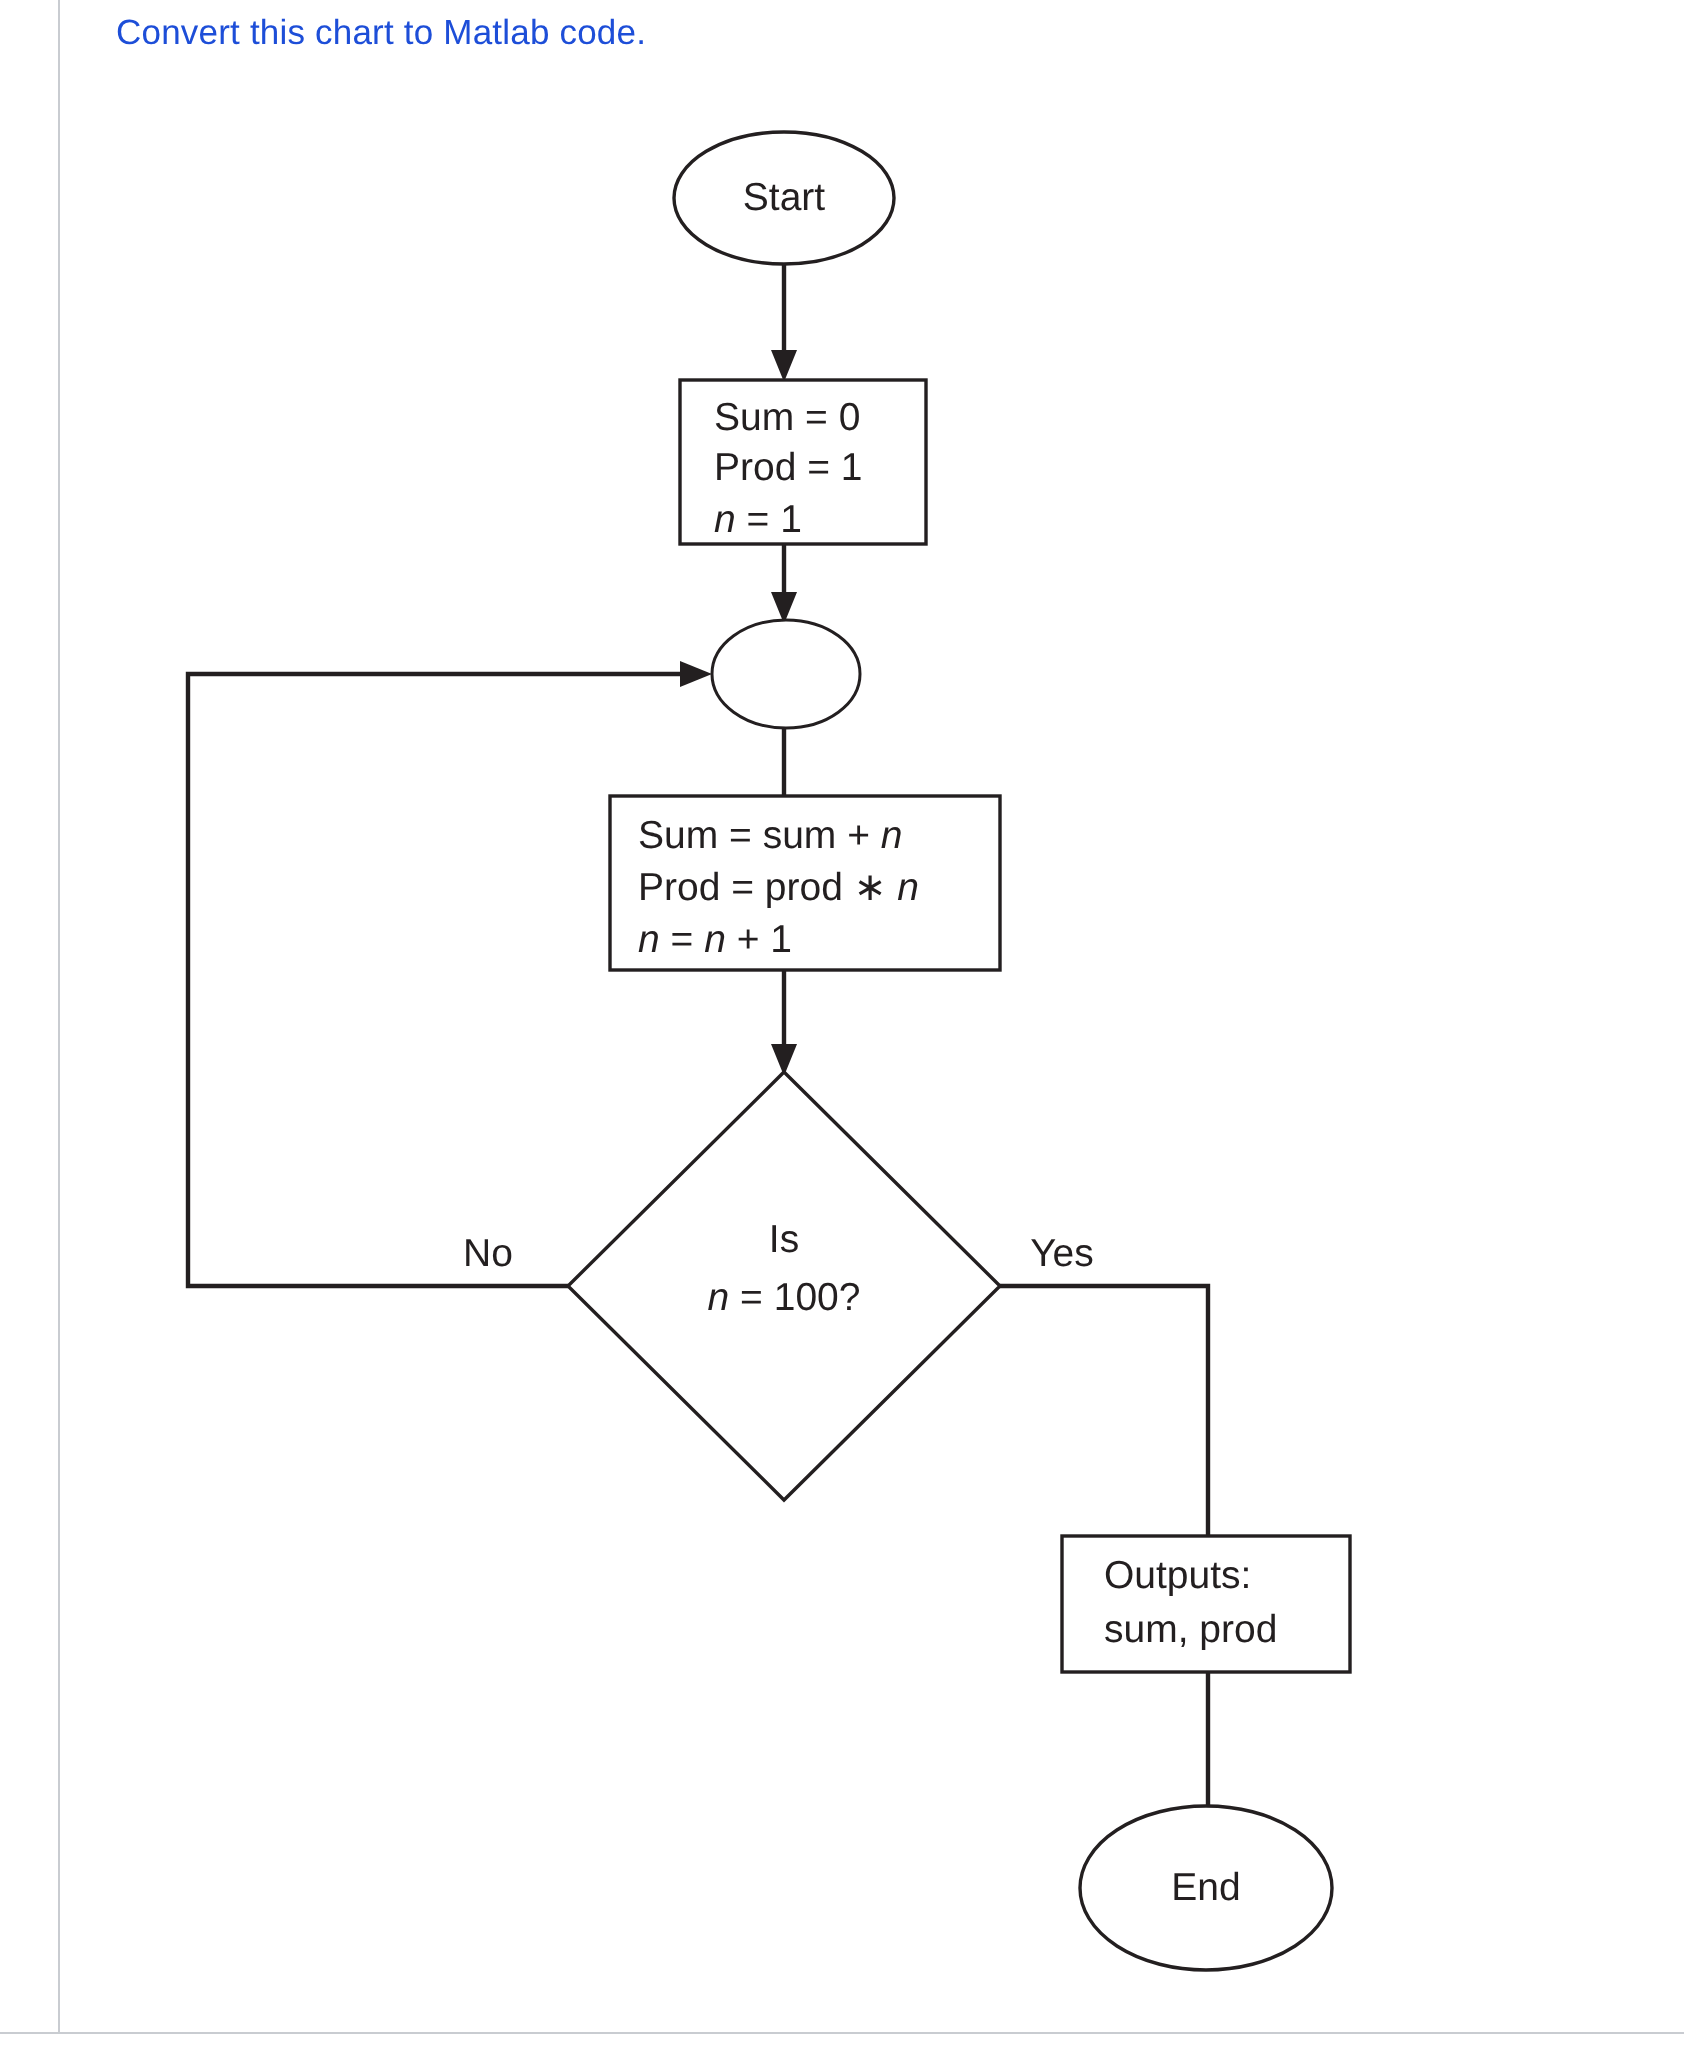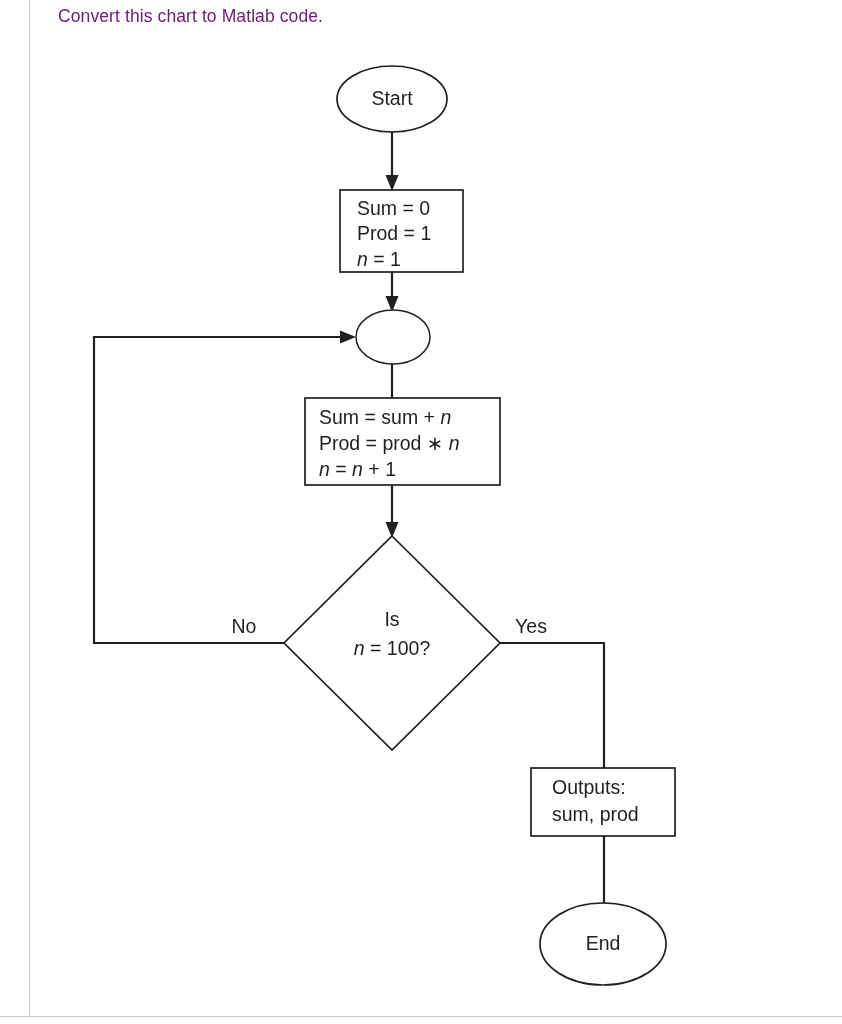--- a/index.html
+++ b/index.html
@@ -42,21 +42,21 @@
     background: #c9ccd1;
   }
 
   
   #prompt-text {
     position: absolute;
     left: 58px;
     top: 4px;
     font-size: 17.5px;
     line-height: 24px;
-    color: #701a75;
+    color: #1d4ed8;
     letter-spacing: 0.1px;
     white-space: nowrap;
   }
 
   
   #flowchart {
     position: absolute;
     left: 0;
     top: 0;
     width: 842px;

